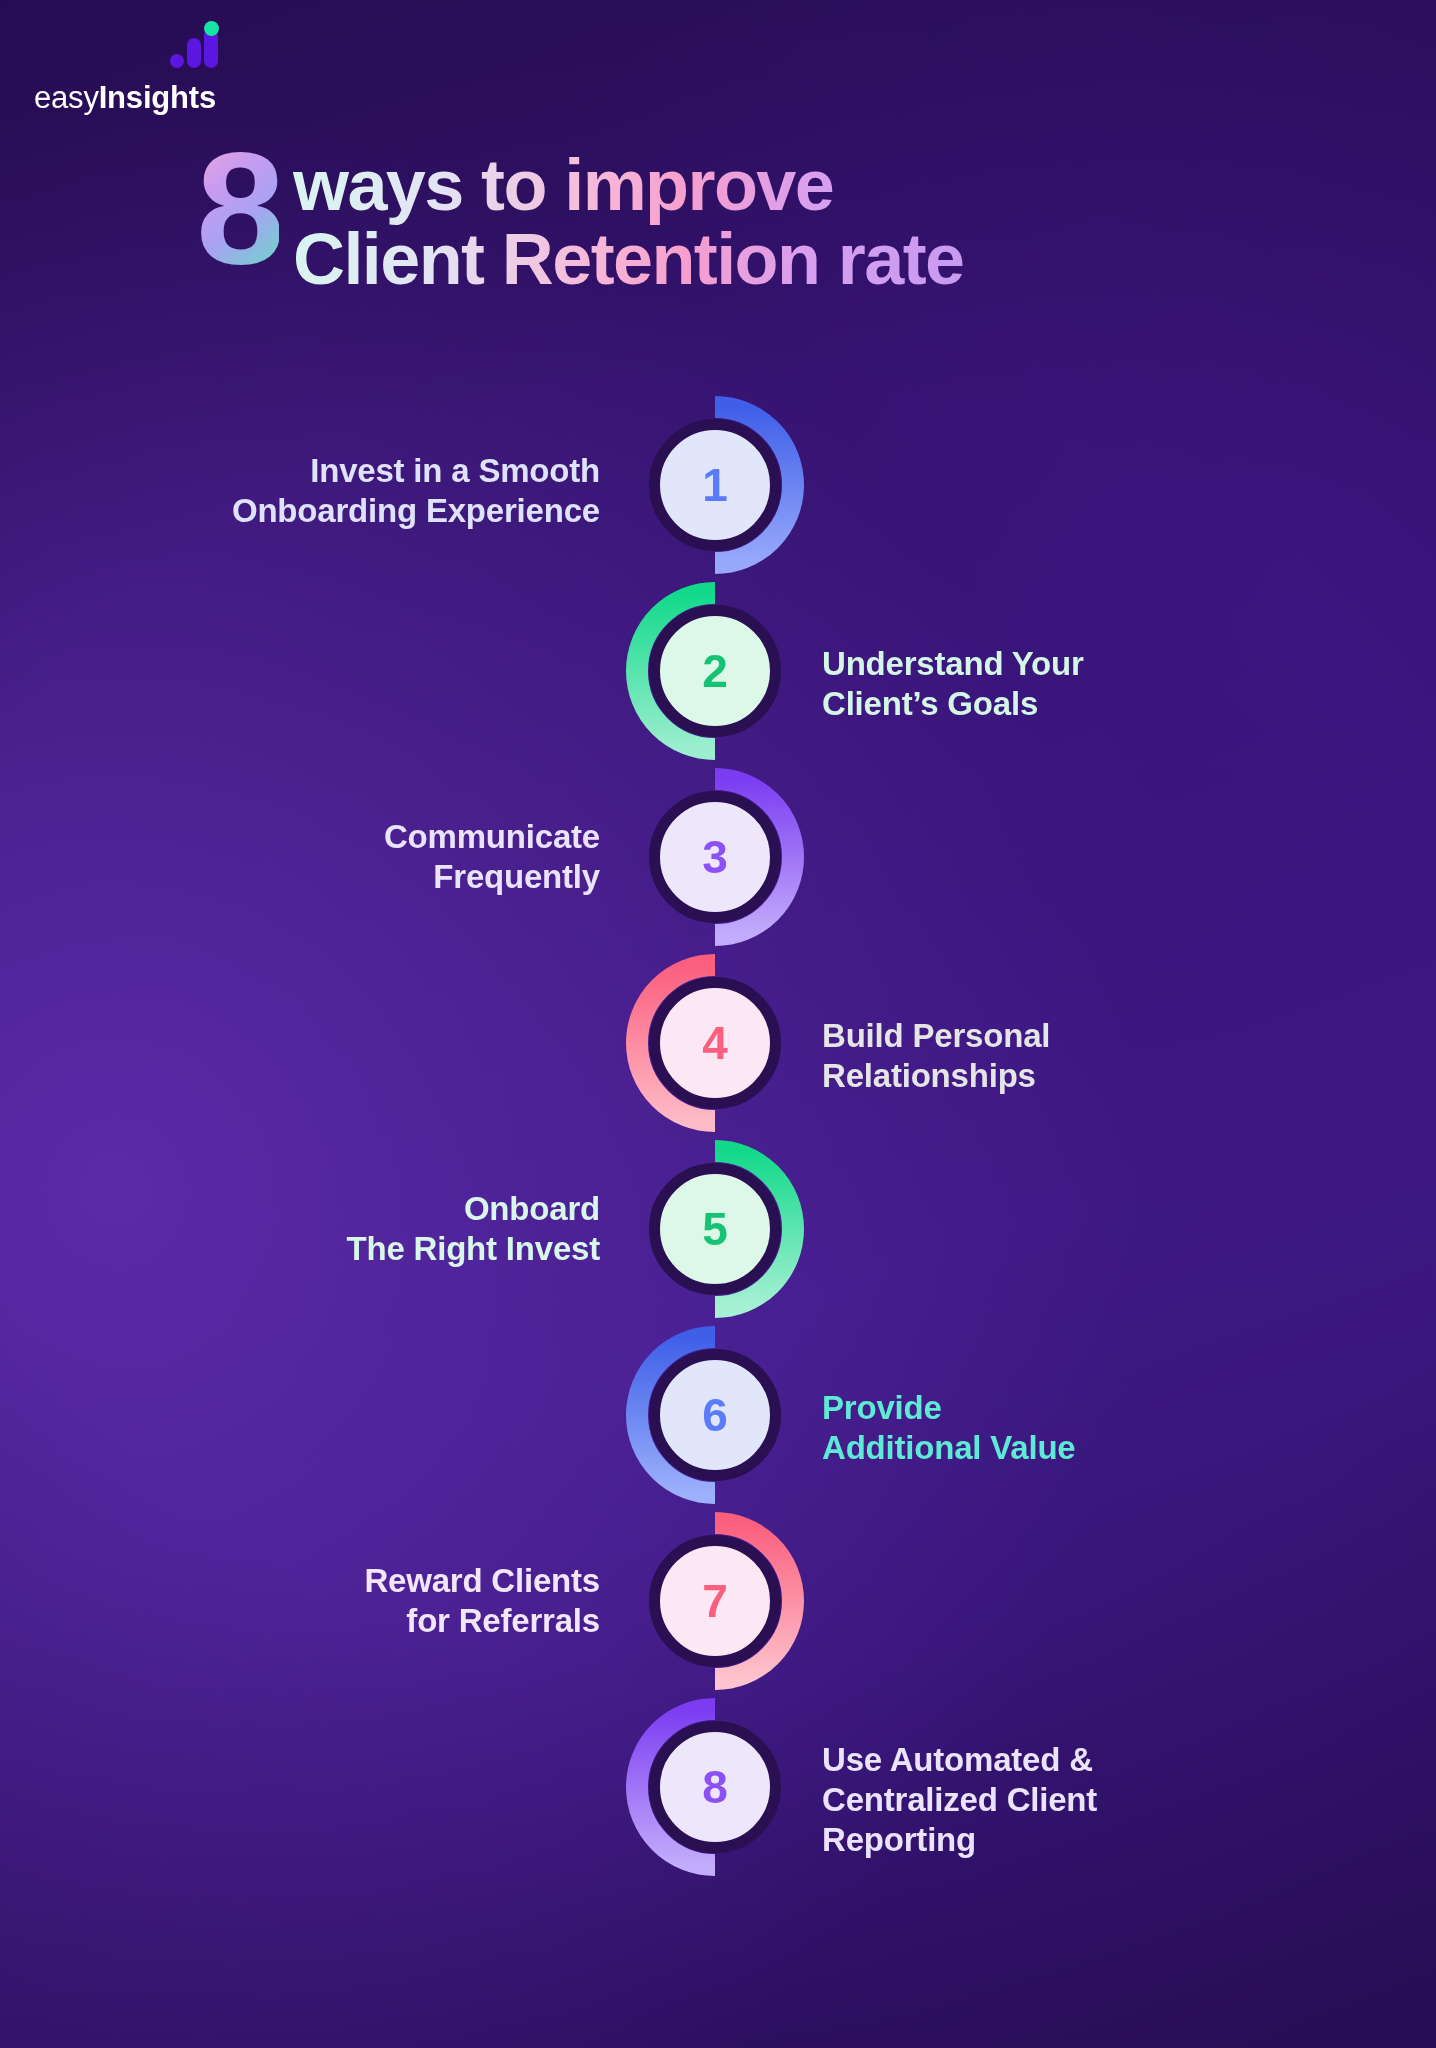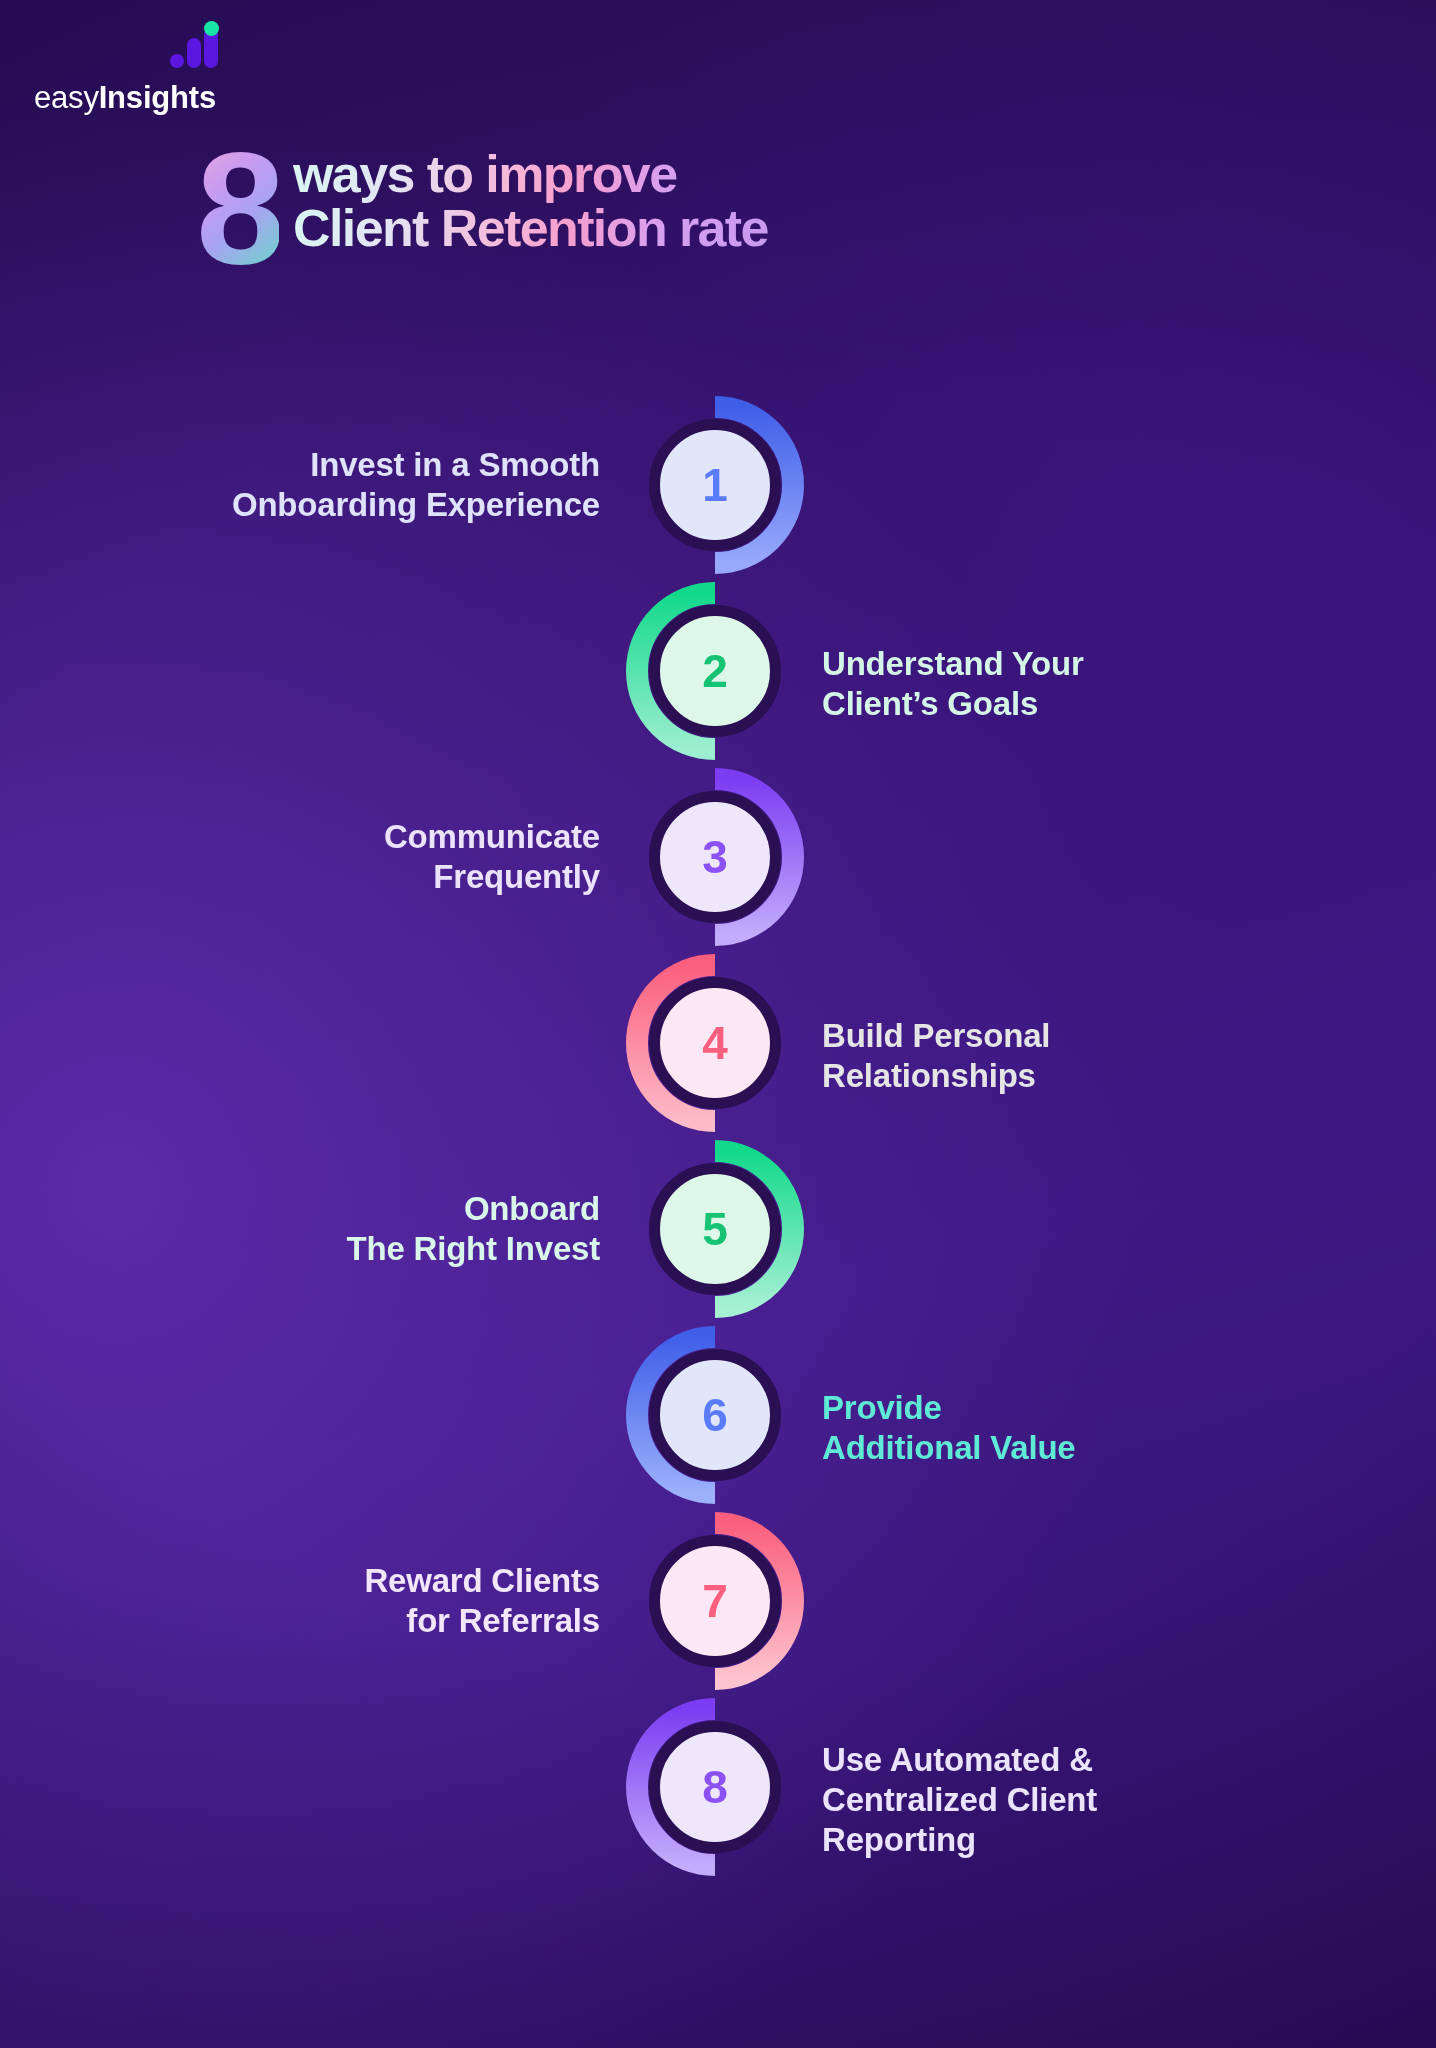--- a/index.html
+++ b/index.html
@@ -56,21 +56,21 @@
   }
   #headline-row { display:flex; align-items:flex-start; }
   #big-eight {
     font-size:160px; font-weight:700; line-height:.92;
     letter-spacing:-6px;
     background: linear-gradient(140deg,#f0a8d8 0%,#c99bf0 32%,#a9a2f2 58%,#62dec4 100%);
     -webkit-background-clip:text; background-clip:text; color:transparent;
     margin-right:14px; margin-top:-14px;
   }
   #headline-lines {
-    font-size:52px; font-weight:700; line-height:1.03; letter-spacing:-1.6px;
+    font-size:72px; font-weight:700; line-height:1.03; letter-spacing:-1.6px;
     background: linear-gradient(95deg,#d9f6f1 0%,#e3e3f3 22%,#f7b6d8 46%,#f79fcd 58%,#d79ff0 78%,#c79af0 100%);
     -webkit-background-clip:text; background-clip:text; color:transparent;
     white-space:nowrap;
   }
 
   
   #timeline {
     position:absolute; left:0; top:392px; width:1436px;
   }
   .step {
@@ -144,21 +144,21 @@
               <stop offset="0%" stop-color="#3f5fe8"></stop>
               <stop offset="100%" stop-color="#98a9fb"></stop>
             </linearGradient>
           </defs>
           <path d="M 93 15 A 78 78 0 0 1 93 171" fill="none" stroke="url(#arcgrad0)" stroke-width="22"></path>
         </svg>
         <div class="node" style="background: rgb(226, 230, 250); border-color: rgb(42, 15, 82);">
           <span class="node-num" style="color: rgb(91, 124, 250);">1</span>
         </div>
       </div>
-      <div class="step-label" style="color: rgb(223, 226, 251);">Invest in a Smooth
+      <div class="step-label" style="color: rgb(223, 226, 251); margin-top: 6px;">Invest in a Smooth
 Onboarding Experience</div>
     </div>
     <div class="step right">
       <div class="step-graphic">
         <svg class="arc-svg" viewBox="0 0 186 186">
           <defs>
             <linearGradient id="arcgrad1" x1="0%" y1="0%" x2="0%" y2="100%">
               <stop offset="0%" stop-color="#12d98a"></stop>
               <stop offset="100%" stop-color="#9ceed0"></stop>
             </linearGradient>

